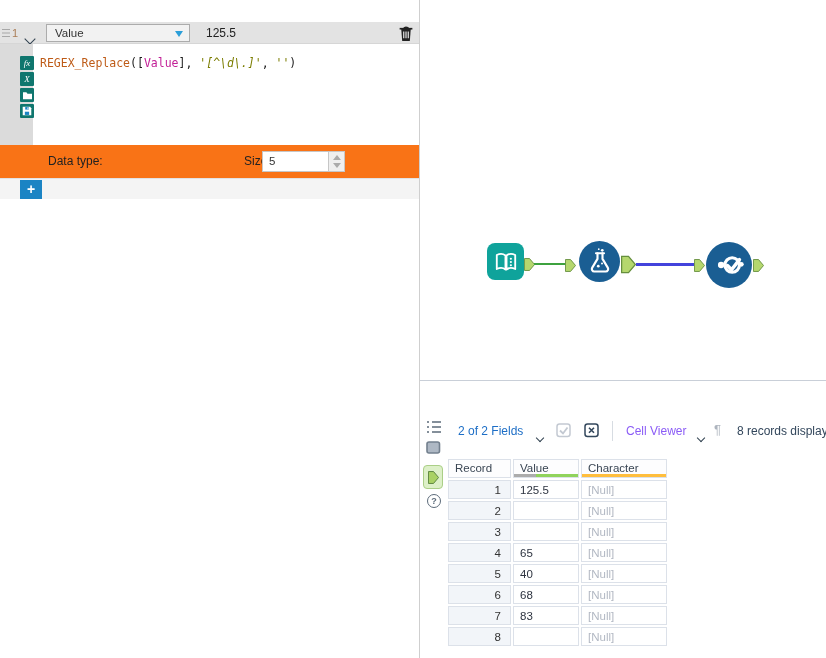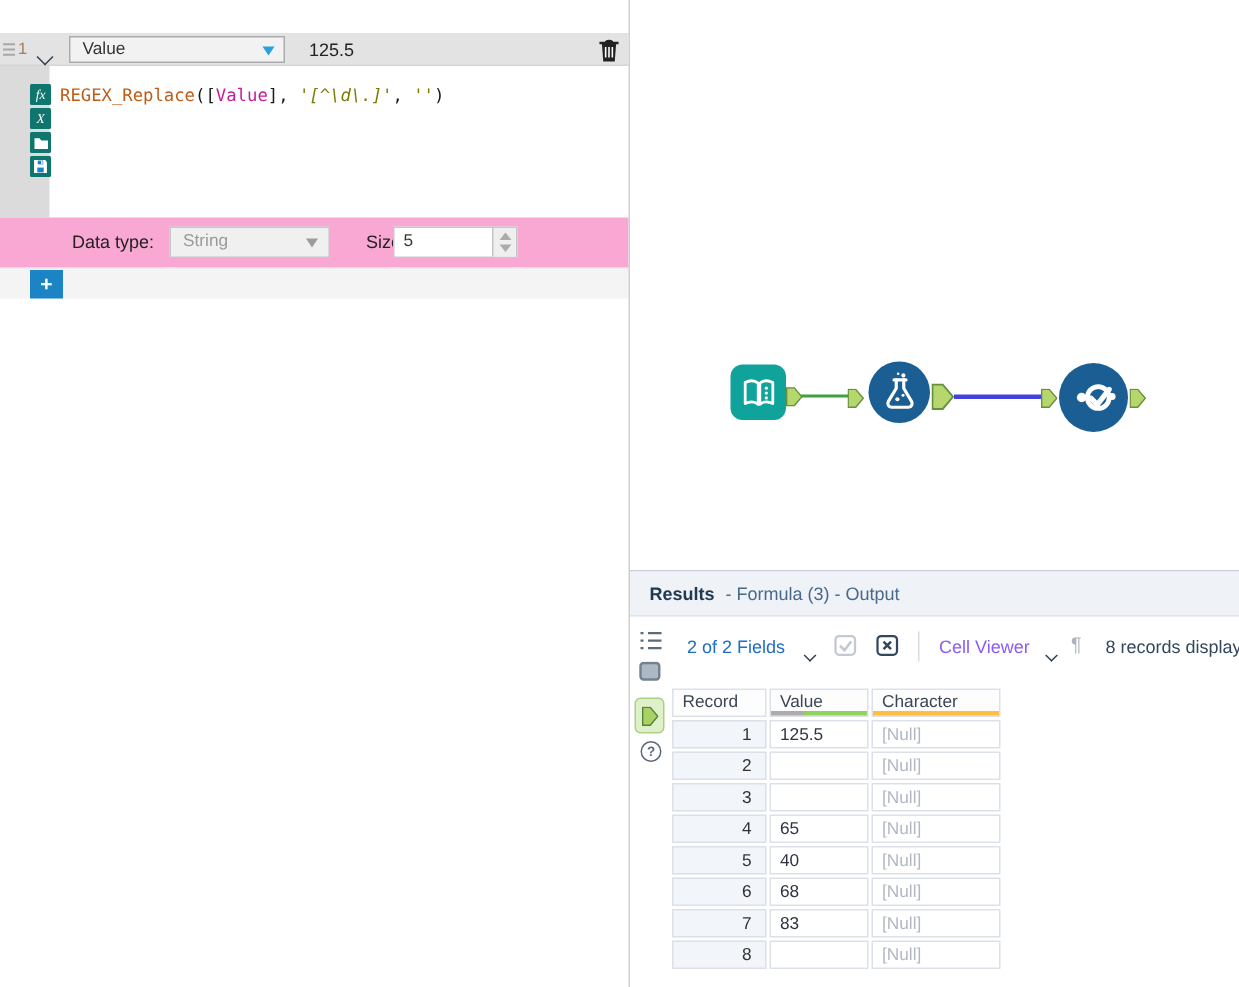--- a/index.html
+++ b/index.html
@@ -26,21 +26,21 @@
   .ed-icon { position:absolute; left:20px; width:14px; height:14px; background:#0f766e; color:#fff;
              display:flex; align-items:center; justify-content:center; font-size:9px; border-radius:1px; }
   .ed-icon i { font-family:"Liberation Serif", serif; font-style:italic; }
   .formula-line { position:absolute; left:40px; top:12px; font-family:"DejaVu Sans Mono", monospace;
                   font-size:11.5px; white-space:pre; }
   .seg-func { color:#BE5B17; }
   .seg-plain { color:#1A1A1A; }
   .seg-field { color:#C22097; }
   .seg-string { color:#7B7D00; font-style:italic; }
 
-  .datatype-row { left:0; top:145px; width:419px; height:33px; background:#f9a8d4; }
+  .datatype-row { left:0; top:145px; width:419px; height:33px; background:#f97316; }
   .dt-label { position:absolute; top:9px; font-size:12px; color:#222; }
   .dt-dd { position:absolute; left:113px; top:6px; width:107px; height:21px; background:#F0F0F0; border:1px solid #C6C6C6; }
   .dt-dd .lbl { position:absolute; left:8px; top:3px; font-size:11.5px; color:#9A9A9A; }
   .size-box { position:absolute; left:262px; top:6px; width:83px; height:21px; background:#fff; border:1px solid #C6C6C6; }
   .size-box .lbl { position:absolute; left:6px; top:3px; font-size:11.5px; color:#333; }
   .spinner { position:absolute; right:0; top:0; width:16px; height:19px; background:#EFEFEF; border-left:1px solid #C6C6C6; }
   .spin-up { position:absolute; left:4px; top:3px; width:0; height:0; border-left:4px solid transparent; border-right:4px solid transparent; border-bottom:5px solid #ABABAB; }
   .spin-dn { position:absolute; left:4px; bottom:3px; width:0; height:0; border-left:4px solid transparent; border-right:4px solid transparent; border-top:5px solid #ABABAB; }
   .add-row { left:0; top:178px; width:419px; height:21px; background:#F4F4F4; border-top:1px solid #E2E2E2; }
   .add-btn { position:absolute; left:20px; top:1px; width:22px; height:19px; background:#1B84C4; color:#fff;
@@ -128,24 +128,20 @@
         <rect x="4" y="8" width="6" height="4.5" fill="#1B84C4"></rect>
         <rect x="4.5" y="1.5" width="5" height="3.5" fill="#1B84C4"></rect>
         <rect x="7.6" y="2" width="1.4" height="2.5" fill="#fff"></rect>
       </svg>
     </div>
     <div class="formula-line" id="formula-line"><span class="seg-func">REGEX_Replace</span><span class="seg-plain">(</span><span class="seg-plain">[</span><span class="seg-field">Value</span><span class="seg-plain">]</span><span class="seg-plain">, </span><span class="seg-string">'[^\d\.]'</span><span class="seg-plain">, </span><span class="seg-string">''</span><span class="seg-plain">)</span></div>
   </div>
 
   <div class="abs datatype-row">
     <span class="dt-label" style="left:48px">Data type:</span>
-    <div class="dt-dd">
-      <span class="lbl">String</span>
-      <span class="tri-down abs" style="right:7px;top:7px;border-top-color:#9B9B9B"></span>
-    </div>
     <span class="dt-label" style="left:244px">Size:</span>
     <div class="size-box">
       <span class="lbl">5</span>
       <div class="spinner">
         <div class="spin-up"></div>
         <div class="spin-dn"></div>
       </div>
     </div>
   </div>
 
@@ -200,24 +196,20 @@
         <circle cx="19.8" cy="11.6" r="1.5" fill="#fff"></circle>
       </svg>
     </div>
     <svg class="abs" style="left:333px;top:259px" width="11" height="13" viewBox="0 0 12 14">
       <polygon points="0.5,0.5 6,0.5 11.5,7 6,13.5 0.5,13.5" fill="#B5D76E" stroke="#668F3E"></polygon>
     </svg>
 
   </div>
 
   <div class="abs results">
-    <div class="res-title">
-      <span class="t1">Results</span>
-      <span class="t2">- Formula (3) - Output</span>
-    </div>
 
     <svg class="rail-icon" style="left:6px;top:39px" width="16" height="14">
       <g stroke="#5C6B7A" stroke-width="1.5">
           <path d="M1 2 h2 M6 2 h9 M1 7 h2 M6 7 h9 M1 12 h2 M6 12 h9"></path>
         </g>
     </svg>
     <svg class="rail-icon" style="left:6px;top:60px" width="15" height="13">
       <rect x="1" y="1" width="12.5" height="11" rx="2" fill="#AEB8C4" stroke="#73808E" stroke-width="1.6"></rect>
     </svg>
     <div class="rail-icon rail-green">

